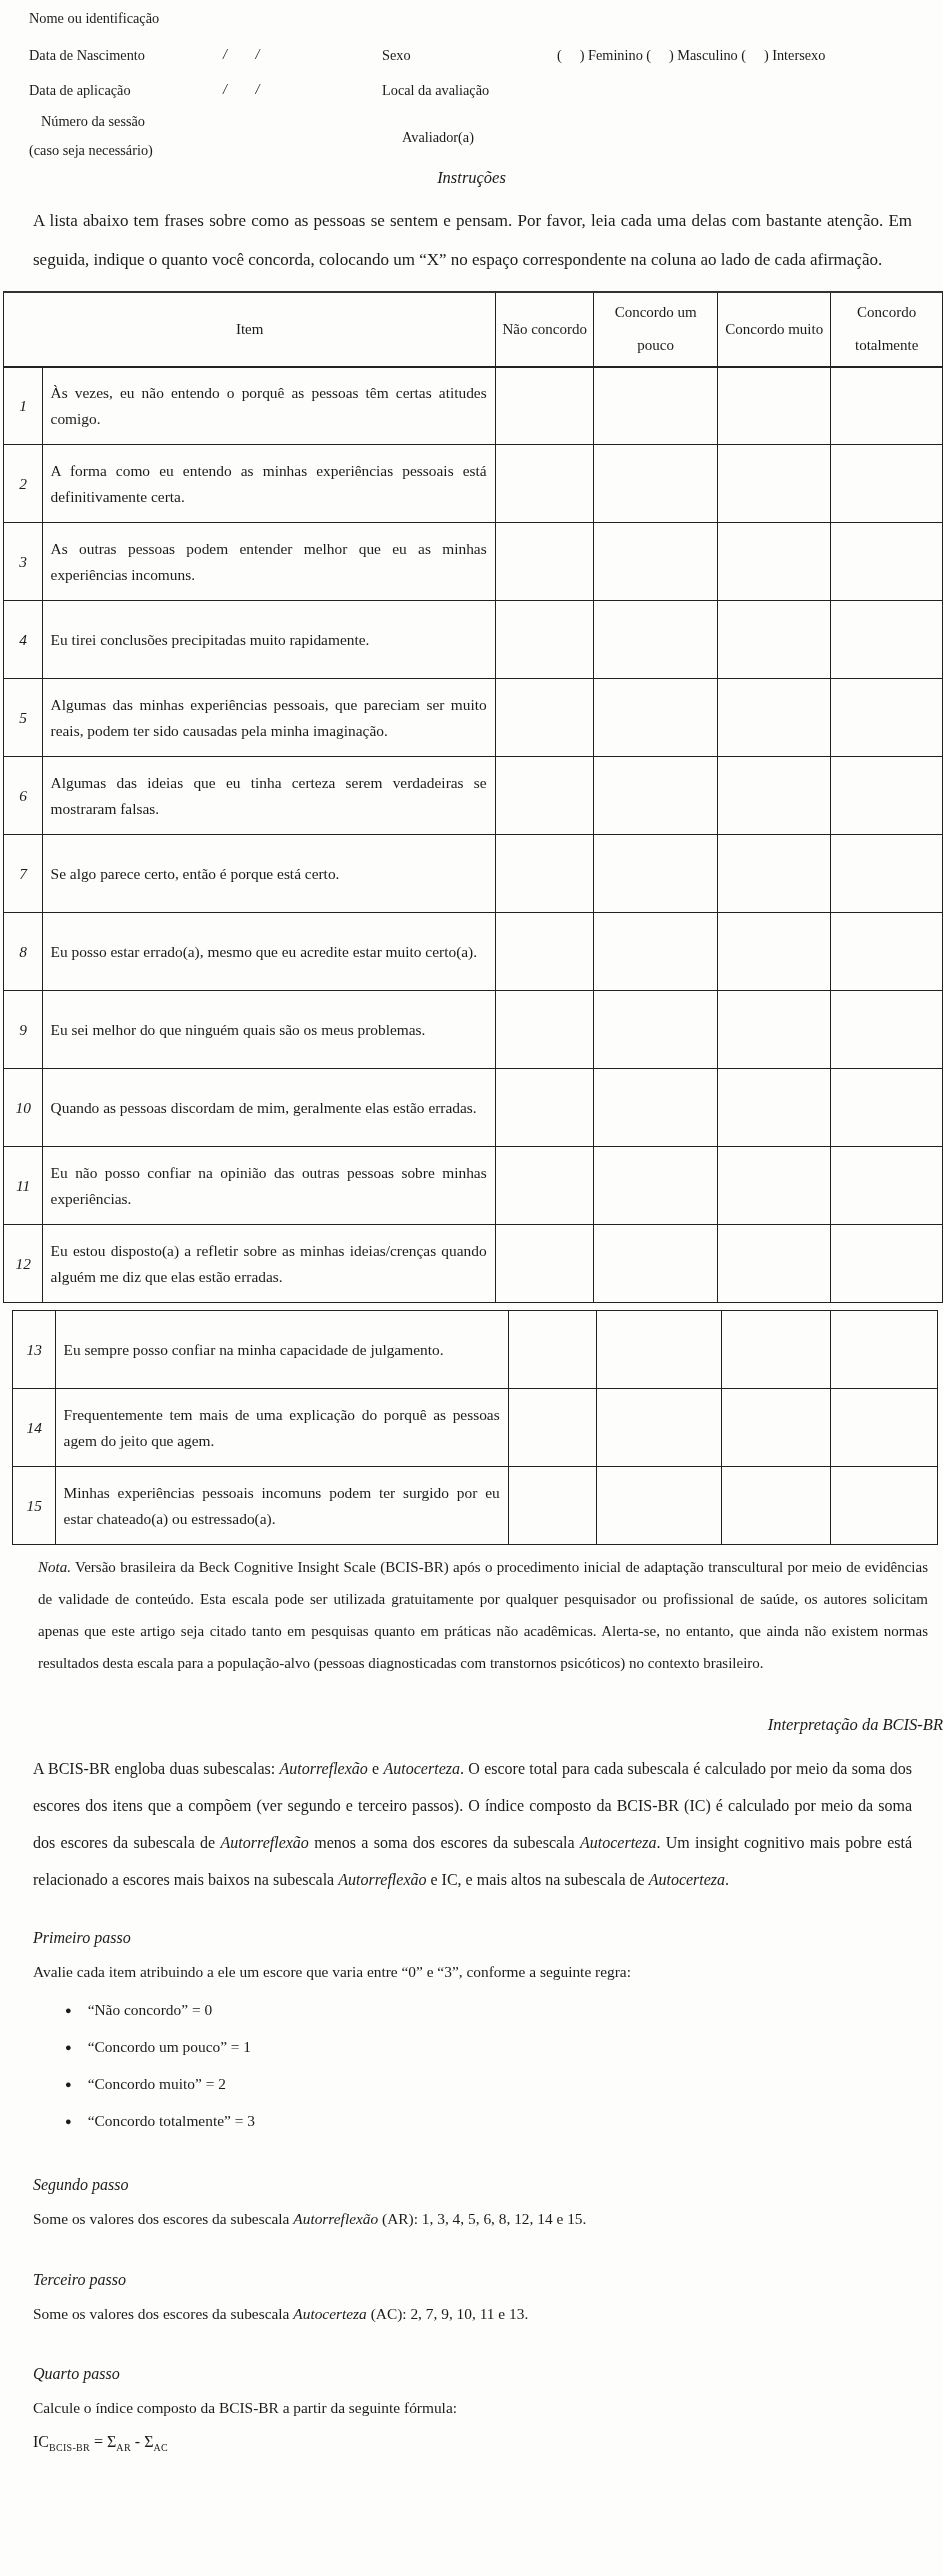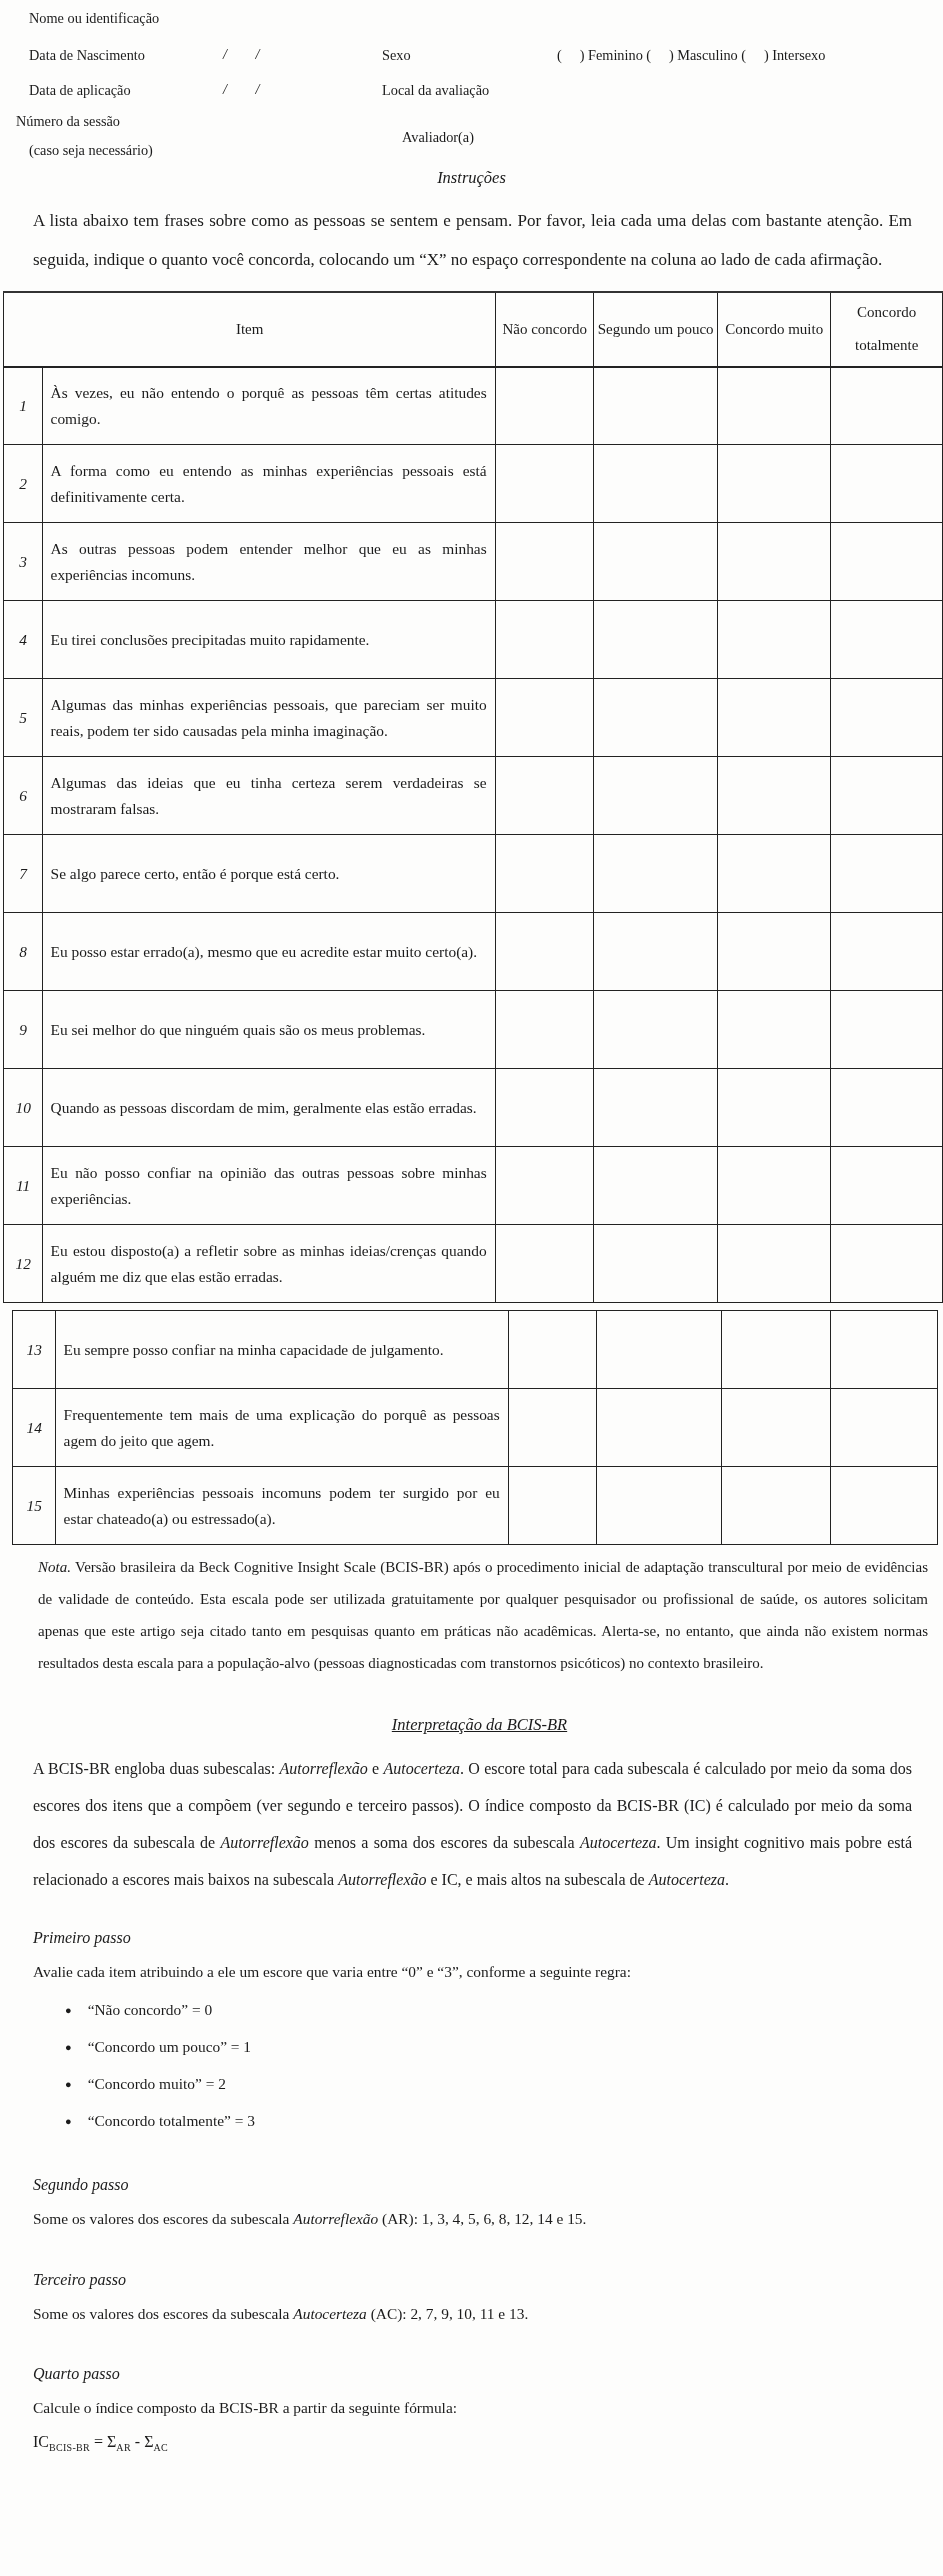--- a/index.html
+++ b/index.html
@@ -12,21 +12,21 @@
   .id-header{position:relative;height:159px;font-size:14.3px;padding-left:40px;}
   .id-header span{position:absolute;white-space:pre;}
   .f-name{left:29px;top:9.6px;}
   .f-birth{left:29px;top:47px;}
   .f-birth-sl{left:223px;top:46px;font-style:italic;}
   .f-sex{left:382px;top:47px;}
   .f-sexopts{left:557px;top:47px;}
   .f-app{left:29px;top:82px;}
   .f-app-sl{left:223px;top:81px;font-style:italic;}
   .f-loc{left:382px;top:82px;}
-  .f-session{left:16px;top:113px;}
+  .f-session{left:41px;top:113px;}
   .f-aval{left:402px;top:129px;}
   .f-sessnote{left:29px;top:142px;}
   
   .instr-title{margin:7.4px 0 0 0;text-align:center;font-style:italic;font-size:16.5px;line-height:23.4px;}
   .instr-body{margin:11.7px 31px 0 33px;font-size:17px;line-height:39px;text-align:justify;}
   
   table{border-collapse:collapse;table-layout:fixed;}
   .tbl1{margin:11.7px 0 0 3.2px;width:939px;}
   .tbl2{margin:7px 0 0 12.2px;width:925px;}
   td,th{border:1.1px solid #222;vertical-align:middle;}
@@ -35,21 +35,21 @@
   tr.row{height:78px;}
   td{border-top:1.6px solid #222;border-bottom:1.6px solid #222;}
   .tbl1{border:1.6px solid #222;border-top:2.1px solid #333;}
   .tbl2{border:1.6px solid #222;}
   td.num{text-align:center;font-style:italic;font-size:15.4px;}
   td.txt{text-align:justify;padding:4.3px 8.5px 4.3px 7.4px;font-size:15.4px;line-height:25.5px;}
   td.ans{background:#fdfdfc;}
   
   .nota{margin:6.4px 15px 0 38px;font-size:15px;line-height:32px;text-align:justify;}
   
-  .interp-title{margin:34px 0 0 16px;text-align:center;font-style:italic;font-size:16.5px;line-height:23.4px;text-decoration:underline;}
+  .interp-title{margin:34px 0 0 16px;text-align:right;font-style:italic;font-size:16.5px;line-height:23.4px;}
   .interp-body{margin:12.8px 31px 0 33px;font-size:16px;line-height:37px;text-align:justify;}
   
   .step-title{margin:23.4px 0 0 33px;font-style:italic;font-size:16px;line-height:34px;}
   .step-title.gap1{margin-top:28px;}
   .step-title.gap2{margin-top:26.6px;}
   .step-body{margin:0 31px 0 33px;font-size:15.4px;line-height:34px;}
   ul.rules{list-style:none;margin:3.2px 0 0 65px;padding:0;font-size:15.4px;}
   ul.rules li{line-height:36px;}
   ul.rules li::before{content:"●";font-size:11px;margin-right:16px;position:relative;top:-1.6px;}
   .formula{margin:0 0 0 33px;font-size:16px;line-height:34px;}
@@ -84,21 +84,21 @@
         <col style="width:453px">
         <col style="width:98px">
       <col style="width:124px">
         <col style="width:113px">
         <col style="width:112px">
     </colgroup>
     <tbody>
         <tr class="hdr">
       <th colspan="2">Item</th>
       <th>Não concordo</th>
-      <th>Segundo um pouco</th>
+      <th>Concordo um pouco</th>
       <th>Concordo muito</th>
       <th>Concordo totalmente</th>
     </tr>
     <tr class="row">
       <td class="num">1</td>
       <td class="txt">Às vezes, eu não entendo o porquê as pessoas têm certas atitudes comigo.</td>
       <td class="ans"></td>
       <td class="ans"></td>
       <td class="ans"></td>
       <td class="ans"></td>

